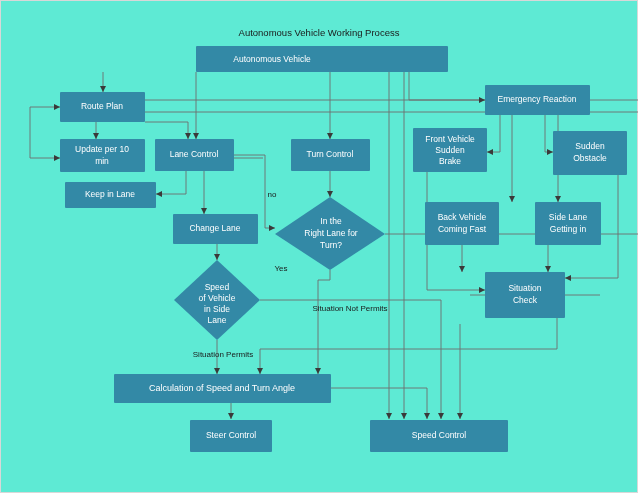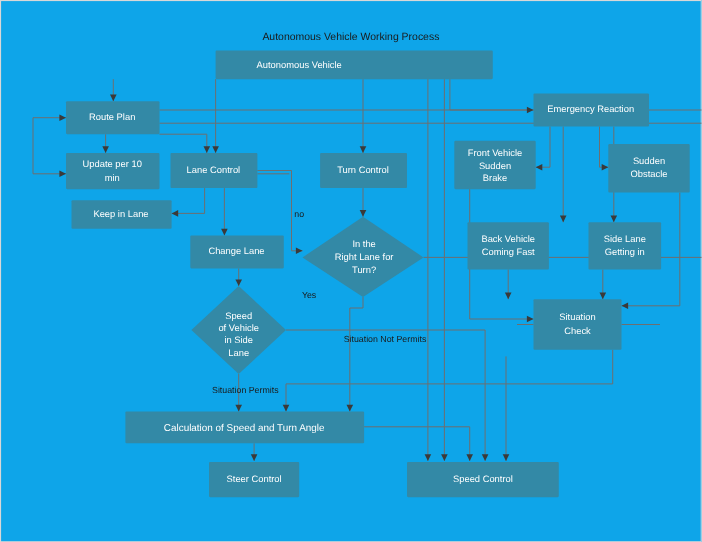--- a/index.html
+++ b/index.html
@@ -10,21 +10,21 @@
   body {
     width: 638px;
     height: 493px;
     font-family: "Liberation Sans", sans-serif;
     overflow: hidden;
   }
   #canvas-wrap {
     position: relative;
     width: 638px;
     height: 493px;
-    background: #0ea5e9;
+    background: #5eead4;
   }
   svg#flowchart {
     display: block;
     width: 638px;
     height: 493px;
   }
   .node-shape {
     fill: #3389a6;
     stroke: none;
   }

